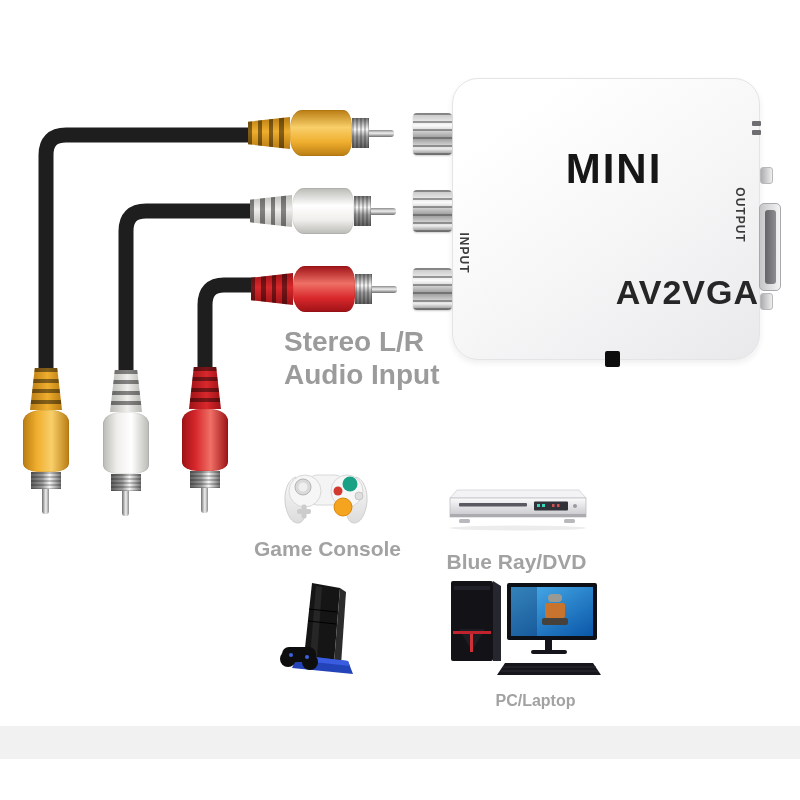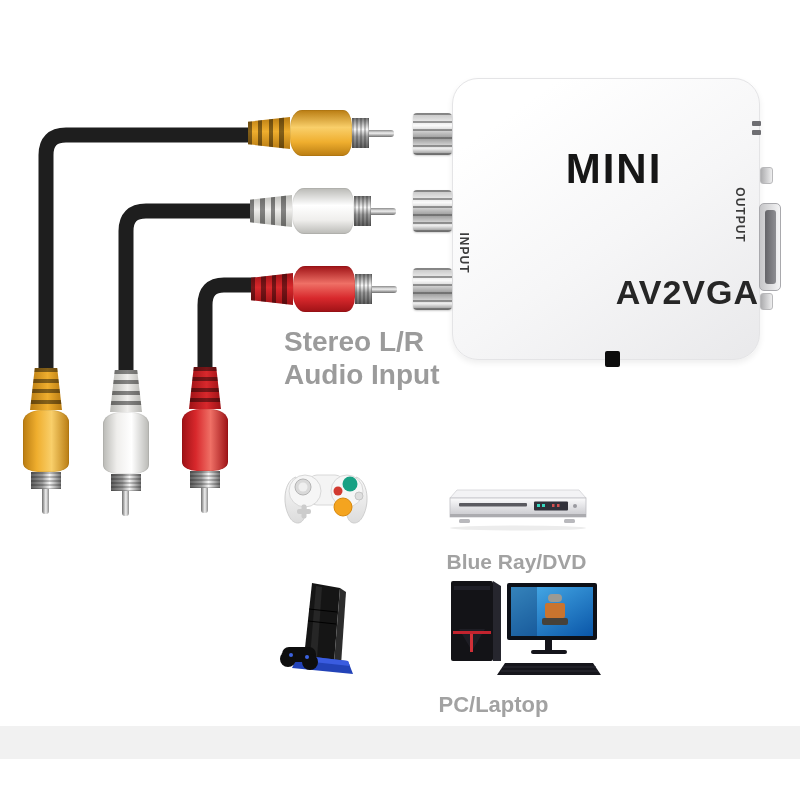--- a/index.html
+++ b/index.html
@@ -95,21 +95,21 @@
     position:absolute; left:242px; top:325px;
     font-size:28px; line-height:33px; font-weight:600; color:var(--label-gray,#9b9b9b);margin-left:42px;
   }
   .src-label {
     position:absolute; width:175px; text-align:center;
     font-weight:700; color:#a2a2a2;
   }
   .lbl-gc  { left:240px; top:537px; font-size:21px; }
   .lbl-dvd { left:429px; top:537px; font-size:21px;margin-top:13px; }
   .lbl-gm  { left:243px; top:698px; font-size:16px; letter-spacing:1.5px; font-weight:800; }
-  .lbl-pc  { left:406px; top:692px; font-size:22px; }
+  .lbl-pc  { left:448px; top:692px; font-size:16px; }
 
   .band { position:absolute; left:0; top:726px; width:800px; height:33px;
     background:var(--band-gray,#f1f1f1); }
 </style>
 </head>
 <body>
 
 <div class="canvas">
 
   <div class="device">
@@ -262,18 +262,19 @@
     <rect x="103" y="15" width="14" height="8" rx="4" fill="#9a9a94"></rect>
     <rect x="100" y="24" width="20" height="15" rx="2" fill="#c9742e"></rect>
     <rect x="97" y="39" width="26" height="7" rx="2" fill="#46413a"></rect>
     <rect x="100" y="61" width="7" height="11" fill="#14141a"></rect>
     <rect x="86" y="71" width="36" height="4" rx="2" fill="#14141a"></rect>
     <polygon points="60,84 148,84 156,96 52,96" fill="#16161c"></polygon>
     <line x1="58" y1="88" x2="151" y2="88" stroke="#2c2c34"></line>
     <line x1="56" y1="92" x2="153" y2="92" stroke="#2c2c34"></line>
   </svg>
 
+  <div class="src-label lbl-gc">Game Console</div>
   <div class="src-label lbl-dvd">Blue Ray/DVD</div>
   <div class="src-label lbl-pc">PC/Laptop</div>
 
   <div class="band"></div>
 
 </div>
 
 </body></html>

